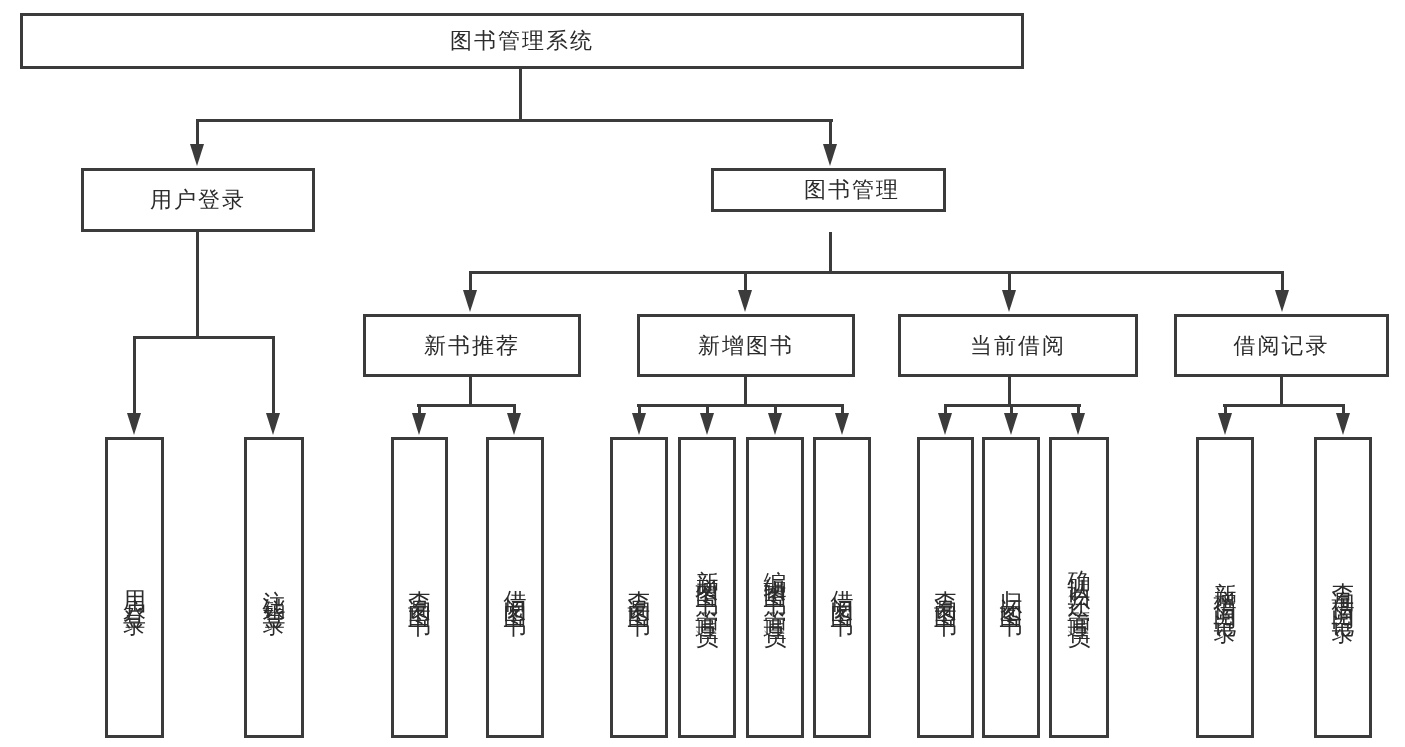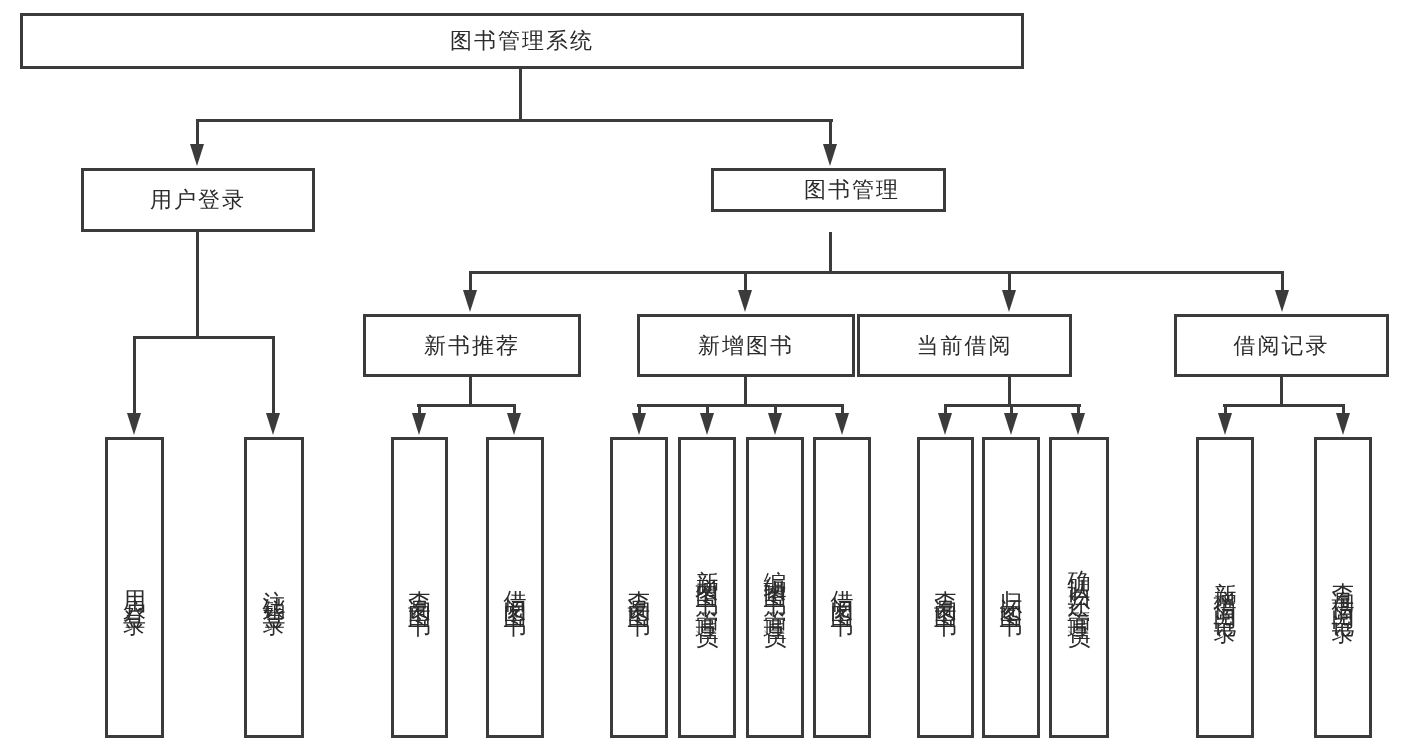--- a/index.html
+++ b/index.html
@@ -73,21 +73,21 @@
   <div class="arrow" style="left:738px;top:290px;"></div>
   <div class="arrow" style="left:1002px;top:290px;"></div>
   <div class="arrow" style="left:1275px;top:290px;"></div>
 
   <div class="hbox" style="left:363px;top:314px;width:218px;height:63px;">
     <span>新书推荐</span>
   </div>
   <div class="hbox" style="left:637px;top:314px;width:218px;height:63px;">
     <span>新增图书</span>
   </div>
-  <div class="hbox" style="left:857px;top:314px;width:215px;height:63px;">
+  <div class="hbox" style="left:898px;top:314px;width:240px;height:63px;">
     <span>当前借阅</span>
   </div>
   <div class="hbox" style="left:1174px;top:314px;width:215px;height:63px;">
     <span>借阅记录</span>
   </div>
 
   <div class="line" style="left:469px;top:377px;width:3px;height:29px;"></div>
   <div class="line" style="left:417px;top:404px;width:99px;height:3px;"></div>
   <div class="line" style="left:418px;top:404px;width:3px;height:12px;"></div>
   <div class="line" style="left:513px;top:404px;width:3px;height:12px;"></div>

